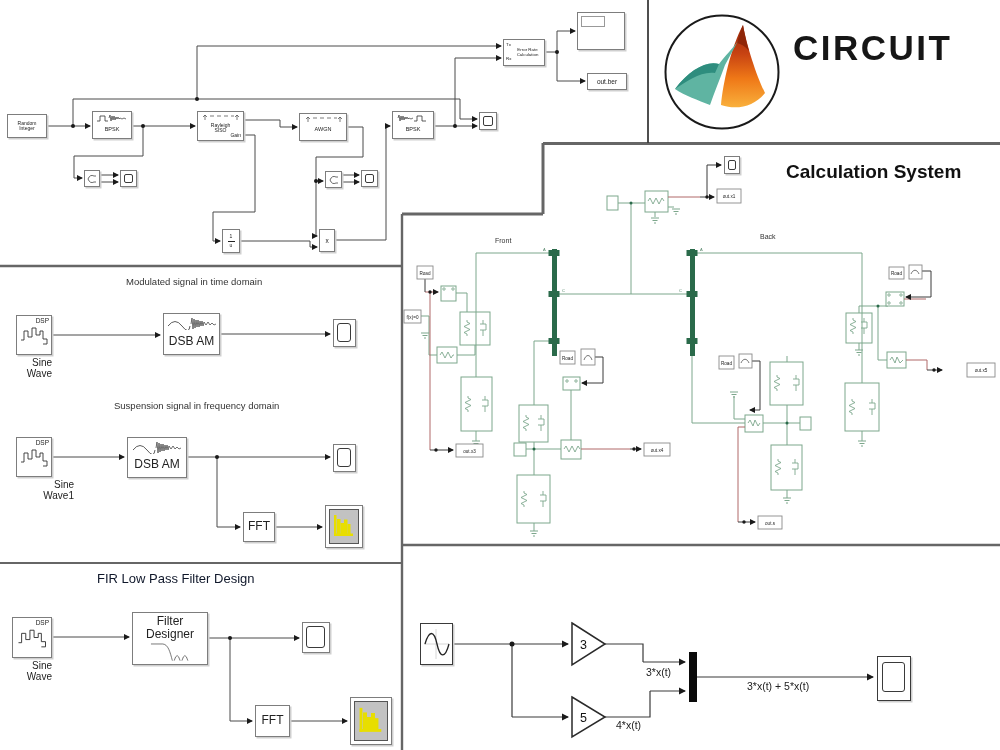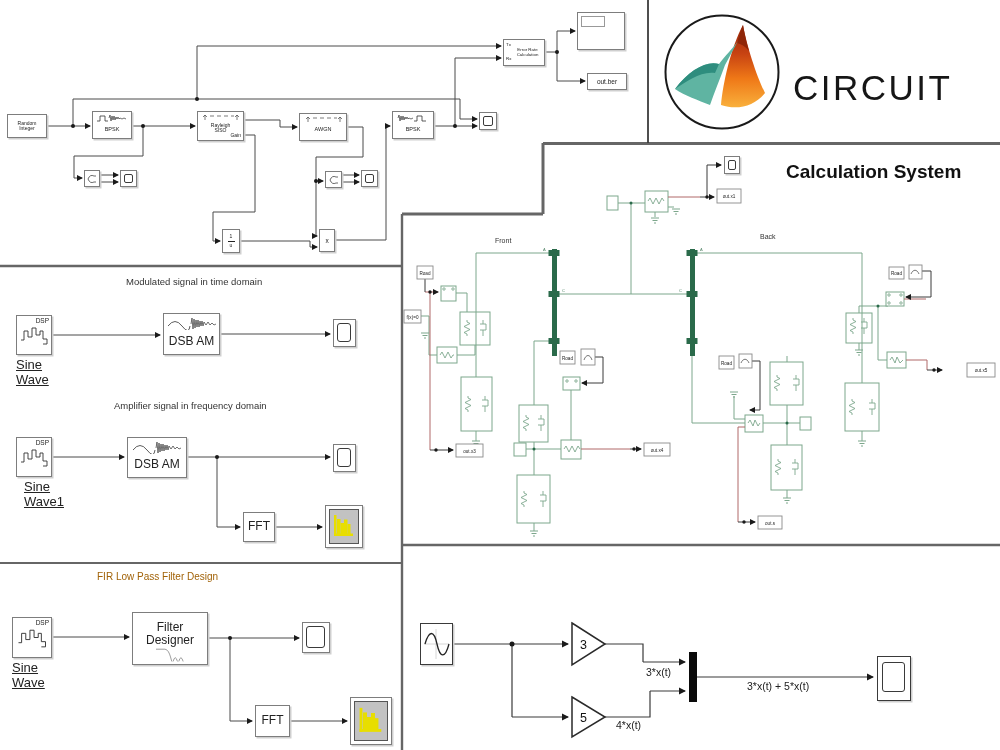--- a/index.html
+++ b/index.html
@@ -13,27 +13,27 @@
        text-align:center;color:#222;line-height:1.1;}
   .t55{font-size:5.5px;} .t5{font-size:5px;} .t45{font-size:4.4px;} .t65{font-size:6.5px;}
   .t8{font-size:12px;}
   .scope-in{position:absolute;left:3px;right:4px;top:3px;bottom:4px;
             border:1.5px solid #3a3a3a;border-radius:3px;background:#fff;}
   .scope-in.sm{left:2.5px;right:3px;top:2.5px;bottom:3px;border-width:1.2px;border-radius:2px;}
   .spec-in{position:absolute;left:3px;right:3px;top:3px;bottom:3px;background:#c2c2c2;
            border:1.6px solid #555;}
   .title{position:absolute;z-index:3;font-weight:700;color:#111;}
   .anno{position:absolute;z-index:3;color:#333;text-align:right;}
-  .lbl{position:absolute;z-index:3;font-size:13px;color:#222;text-align:left;text-decoration:underline;}
+  .lbl{position:absolute;z-index:3;font-size:10px;color:#222;text-align:right;}
   .fracbar{display:block;width:7px;border-top:1px solid #222;margin:1px auto;}
   .gainnum{font-size:12.5px;font-weight:400;fill:#111;}
   .err-tx{position:absolute;left:2px;top:3px;font-size:4.4px;}
   .err-rx{position:absolute;left:2px;bottom:3px;font-size:4.4px;}
   .dsp-tag{position:absolute;right:2px;top:1px;font-size:6.5px;color:#222;}
-  .logo-word1{position:absolute;z-index:3;font-weight:400;font-size:35px;letter-spacing:2.5px;color:#161616;margin-top:40px;}
+  .logo-word1{position:absolute;z-index:3;font-weight:700;font-size:35px;letter-spacing:2.5px;color:#161616;}
   .logo-word2{position:absolute;z-index:3;font-weight:800;font-size:26px;letter-spacing:1.2px;color:#f4691e;}
   .amp-title{position:absolute;z-index:3;border:1.6px solid #1a1a1a;background:#fff;
              box-shadow:3px 3px 2px #9a9a9a;font-weight:700;font-size:14px;
              display:flex;align-items:center;justify-content:center;}
   .amp-lbl{position:absolute;z-index:3;font-size:10.5px;color:#222;}
 </style>
 </head>
 <body>
 
 <div class="stage">
@@ -440,21 +440,21 @@
 </div>
 
 <div class="logo-word1" style="left:793px;top:28px;">CIRCUIT</div>
 
 <div class="title" style="left:786px;top:161px;font-size:19px;">Calculation System</div>
 <div class="blk" style="left:724px;top:156px;width:16px;height:18px;">
   <div class="scope-in sm"></div>
 </div>
 
 <div class="anno" style="left:126px;top:276px;font-size:9.5px;">Modulated signal in time domain</div>
-<div class="anno" style="left:114px;top:400px;font-size:9.5px;">Amplifier signal in frequency domain</div>
+<div class="anno" style="left:114px;top:400px;font-size:9.5px;">Suspension signal in frequency domain</div>
 
 <div class="blk" style="left:16px;top:315px;width:36px;height:40px;">
   <span class="dsp-tag">DSP</span>
   <svg width="30" height="26" viewBox="0 0 30 26">
     <polyline points="2,18 5,18 5,9 9,9 9,15 13,15 13,6 17,6 17,13 21,13 21,9 24,9 24,17 28,17 28,22 24,22" stroke="#333" stroke-width="0.9" fill="none"></polyline>
   </svg>
 </div>
 <div class="lbl" style="left:16px;top:357px;width:36px;">Sine Wave</div>
 
 <div class="blk" style="left:163px;top:313px;width:57px;height:42px;justify-content:flex-start;padding-top:3px;">
@@ -467,21 +467,21 @@
 <div class="blk" style="left:333px;top:319px;width:23px;height:28px;">
   <div class="scope-in"></div>
 </div>
 
 <div class="blk" style="left:16px;top:437px;width:36px;height:40px;">
   <span class="dsp-tag">DSP</span>
   <svg width="30" height="26" viewBox="0 0 30 26">
     <polyline points="2,18 5,18 5,9 9,9 9,15 13,15 13,6 17,6 17,13 21,13 21,9 24,9 24,17 28,17 28,22 24,22" stroke="#333" stroke-width="0.9" fill="none"></polyline>
   </svg>
 </div>
-<div class="lbl" style="left:24px;top:479px;width:44px;">Sine Wave1</div>
+<div class="lbl" style="left:30px;top:479px;width:44px;">Sine Wave1</div>
 
 <div class="blk" style="left:127px;top:437px;width:60px;height:41px;justify-content:flex-start;padding-top:3px;">
   <svg width="52" height="13" viewBox="0 0 52 13">
     <path d="M2,9 Q9,0 16,9 T24,9" stroke="#333" stroke-width="0.8" fill="none"></path>
     <polyline points="25,7 26,1 27,12 28,2 29,11 30,3 31,10 32,3 33,10 34,4 35,9 36,4 37,9 38,5 40,8 42,5 44,8 46,6 48,8 50,7" stroke="#333" stroke-width="0.7" fill="none"></polyline>
   </svg>
   <span class="t8" style="margin-top:4px;">DSB AM</span>
 </div>
 <div class="blk" style="left:333px;top:444px;width:23px;height:28px;">
   <div class="scope-in"></div>
@@ -498,31 +498,31 @@
             <rect x="4" y="23.5" width="19" height="2.5"></rect>
         <rect x="7" y="9" width="3.5" height="15"></rect>
             <rect x="10.5" y="13" width="3.5" height="11"></rect>
         <rect x="14" y="9.5" width="3.5" height="14.5"></rect>
             <rect x="17.5" y="14" width="3" height="10"></rect>
       </g>
     </svg>
   </div>
 </div>
 
-<div class="anno" style="left:97px;top:571px;font-size:10px;color:#a16207;">FIR Low Pass Filter Design</div>
+<div class="anno" style="left:97px;top:571px;font-size:13px;color:#0f172a;">FIR Low Pass Filter Design</div>
 
 <div class="blk" style="left:12px;top:617px;width:40px;height:41px;">
   <span class="dsp-tag">DSP</span>
   <svg width="32" height="27" viewBox="0 0 30 26">
     <polyline points="2,18 5,18 5,9 9,9 9,15 13,15 13,6 17,6 17,13 21,13 21,9 24,9 24,17 28,17 28,22 24,22" stroke="#333" stroke-width="0.9" fill="none"></polyline>
   </svg>
 </div>
 <div class="lbl" style="left:12px;top:660px;width:40px;">Sine Wave</div>
 
-<div class="blk" style="left:132px;top:612px;width:76px;height:53px;justify-content:flex-start;padding-top:8px;">
+<div class="blk" style="left:132px;top:612px;width:76px;height:53px;justify-content:flex-start;padding-top:2px;">
   <span class="t8">Filter Designer</span>
   <svg width="72" height="38" viewBox="0 0 72 38">
     <path d="M4,5 H24 C33,6 36,18 40,33 M43,33 q5,-17 10,0 M56,33 q5,-17 10,0" stroke="#333" stroke-width="1.1" fill="none"></path>
   </svg>
 </div>
 
 <div class="blk" style="left:302px;top:622px;width:28px;height:31px;">
   <div class="scope-in"></div>
 </div>
 

